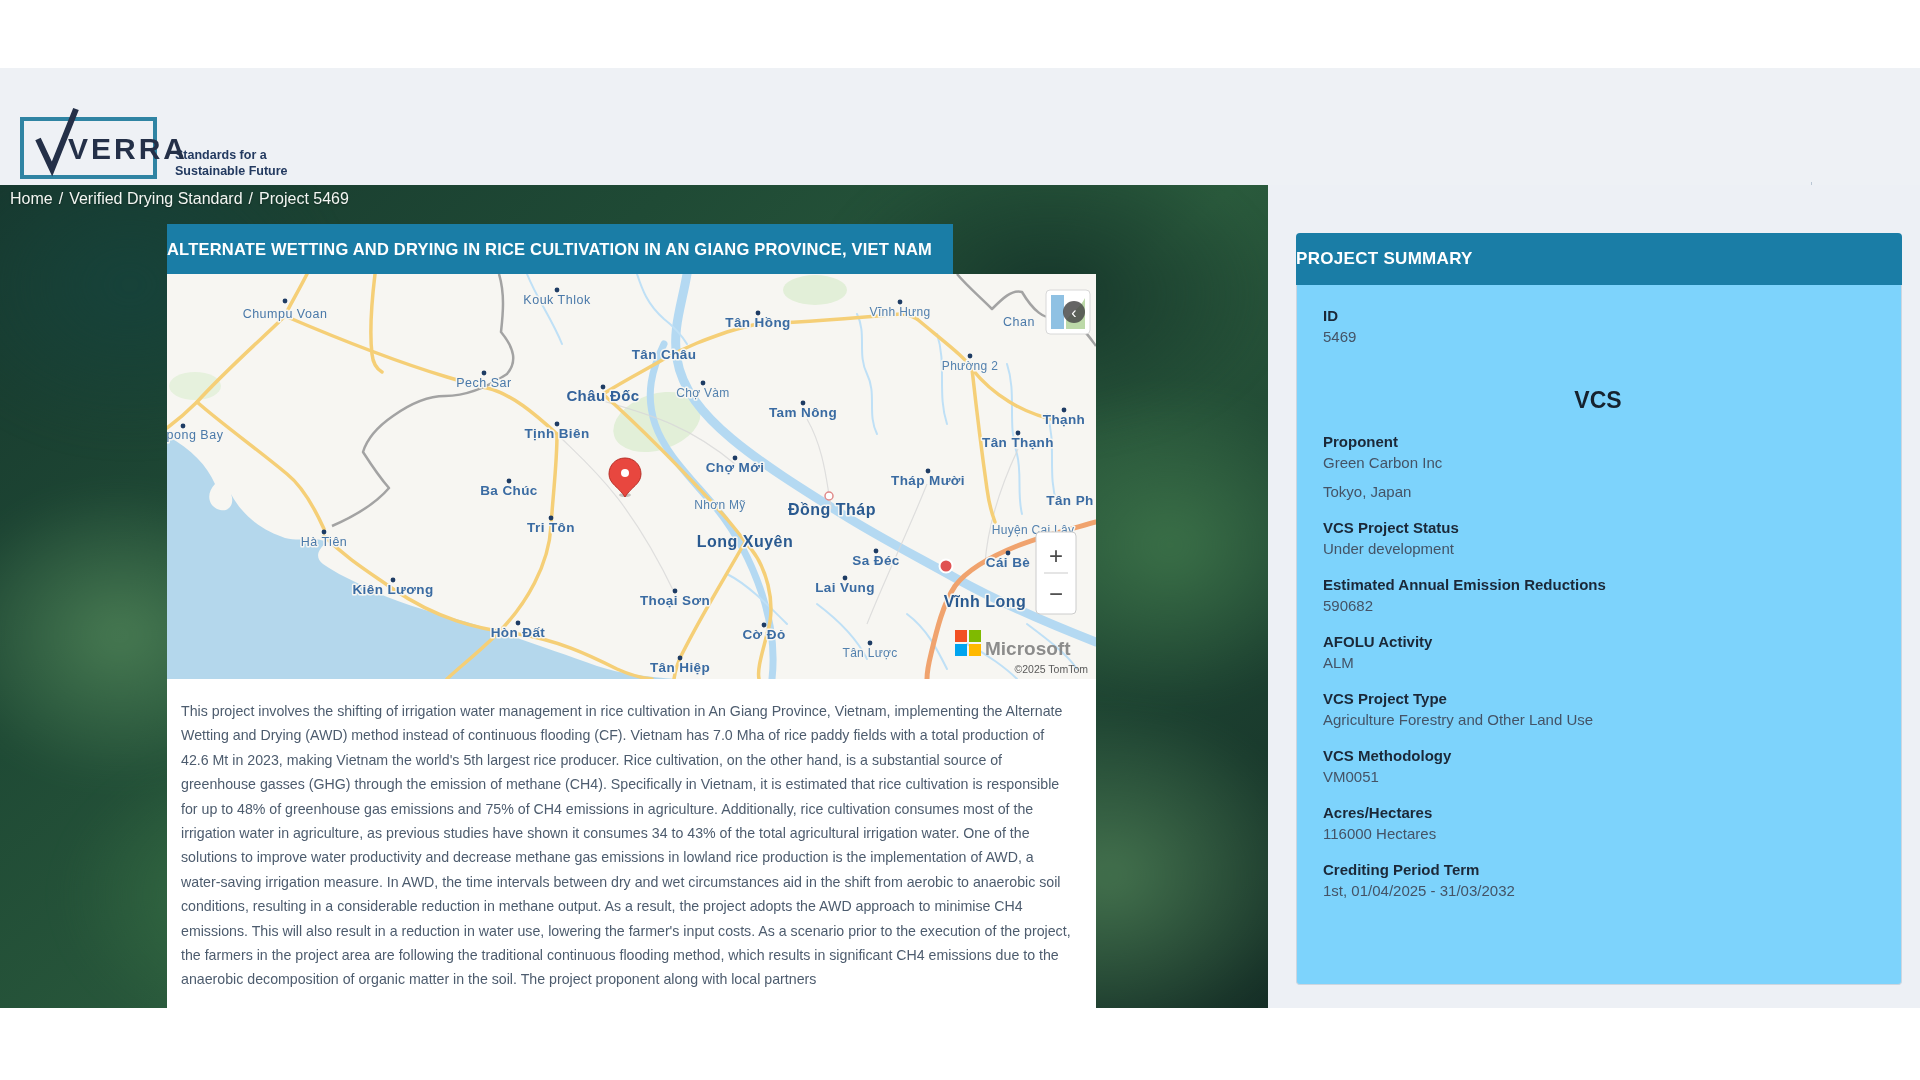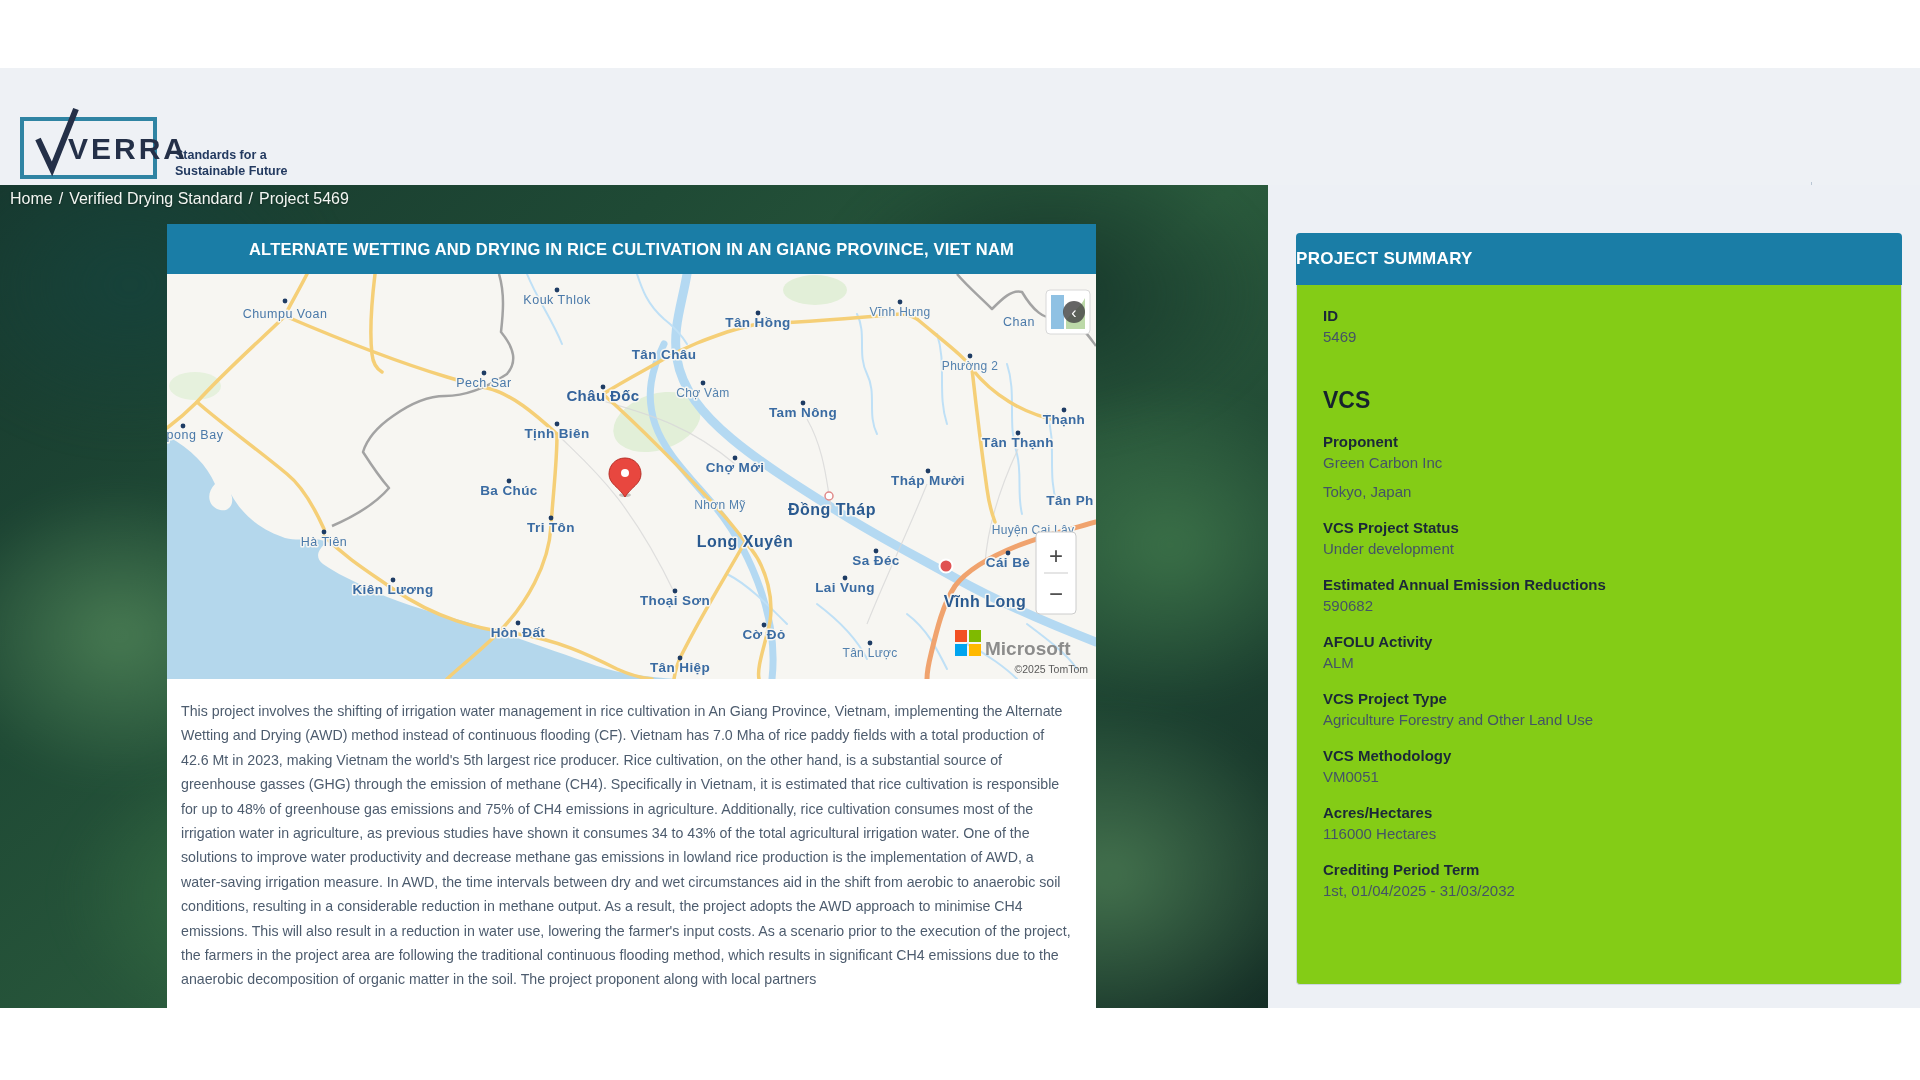--- a/index.html
+++ b/index.html
@@ -33,22 +33,22 @@
   #bg-right { position:absolute; left:1268px; top:185px; width:652px; height:823px; background:#edf0f5; }
   #bg-bottom { position:absolute; left:0; top:1008px; width:1920px; height:72px; background:#ffffff; }
 
   
   #breadcrumb { position:absolute; left:10px; top:190px; font-size:16px; color:#f3f6f2;
     text-shadow:0 1px 2px rgba(0,0,0,.35); }
   #breadcrumb .crumb { cursor:pointer; }
   #breadcrumb .sep { margin:0 6px; }
 
   
-  #title-bar { position:absolute; left:167px; top:224px; width:929px; height:50px;
-    background:#1a7da6; color:#ffffff; display:flex; align-items:center; justify-content:center;
+  #title-bar { position:absolute; left:167px; top:224px; width:786px; height:50px;
+    background:#1a7da6; color:#ffffff; display:flex; align-items:center; 
     font-size:16.5px; font-weight:bold; letter-spacing:.2px; }
   #card-body { position:absolute; left:167px; top:274px; width:929px; height:806px; background:#ffffff; }
   #map { display:block; width:929px; height:405px; background:#f7f6f2; cursor:grab; }
   #description { padding:20px 25px 0 14px; font-size:14.2px; line-height:24.4px; color:#4d5c6e; }
 
   
   text { font-family:"Liberation Sans", sans-serif; paint-order:stroke; stroke:#f7f6f2;
     stroke-width:3px; stroke-linejoin:round; }
   .city  { font-size:16px; font-weight:bold; fill:#2a5a90; letter-spacing:.5px; }
   .town-lg { font-size:15px; font-weight:bold; fill:#32619a; letter-spacing:.4px; }
@@ -57,27 +57,27 @@
   .kh { font-size:12.5px; font-weight:400; fill:#4a79a9; letter-spacing:.5px; }
   .attr-brand { font-size:19px; font-weight:bold; fill:#7a7a7a; stroke:none; opacity:.85; }
   .attr-copy { font-size:10.5px; fill:#5a5a5a; stroke:none; }
   .zoomtxt { font-size:24px; fill:#4a4a4a; stroke:none; }
 
   
   #summary { position:absolute; left:1296px; top:233px; width:606px; }
   #summary-header { height:52px; background:#1a7da6; border-radius:4px 4px 0 0; color:#fff;
     font-size:17px; font-weight:bold; letter-spacing:.3px; display:flex; align-items:center;
     }
-  #summary-body { background:#84cc16; border:1px solid #ccd6e0; border-top:none;
+  #summary-body { background:#7dd3fc; border:1px solid #ccd6e0; border-top:none;
     border-radius:0 0 4px 4px; height:700px; padding:12px 28px 0 26px; }
   .field-label { font-size:15px; font-weight:bold; color:#1b2838; }
   .field-value { font-size:15px; color:#445366; margin-top:4px; }
   .field { margin-top:19px; }
   .field .field-value + .field-value { margin-top:12px; }
-  #vcs-heading { font-size:23px; font-weight:bold; color:#16222e; margin-top:42px; }
+  #vcs-heading { font-size:23px; font-weight:bold; color:#16222e; margin-top:42px;text-align:center; }
   #id-block { margin-top:10px; }
 </style>
 </head>
 <body>
 
 <div id="page">
 
   <div id="topstrip"></div>
 
   <div id="header">

